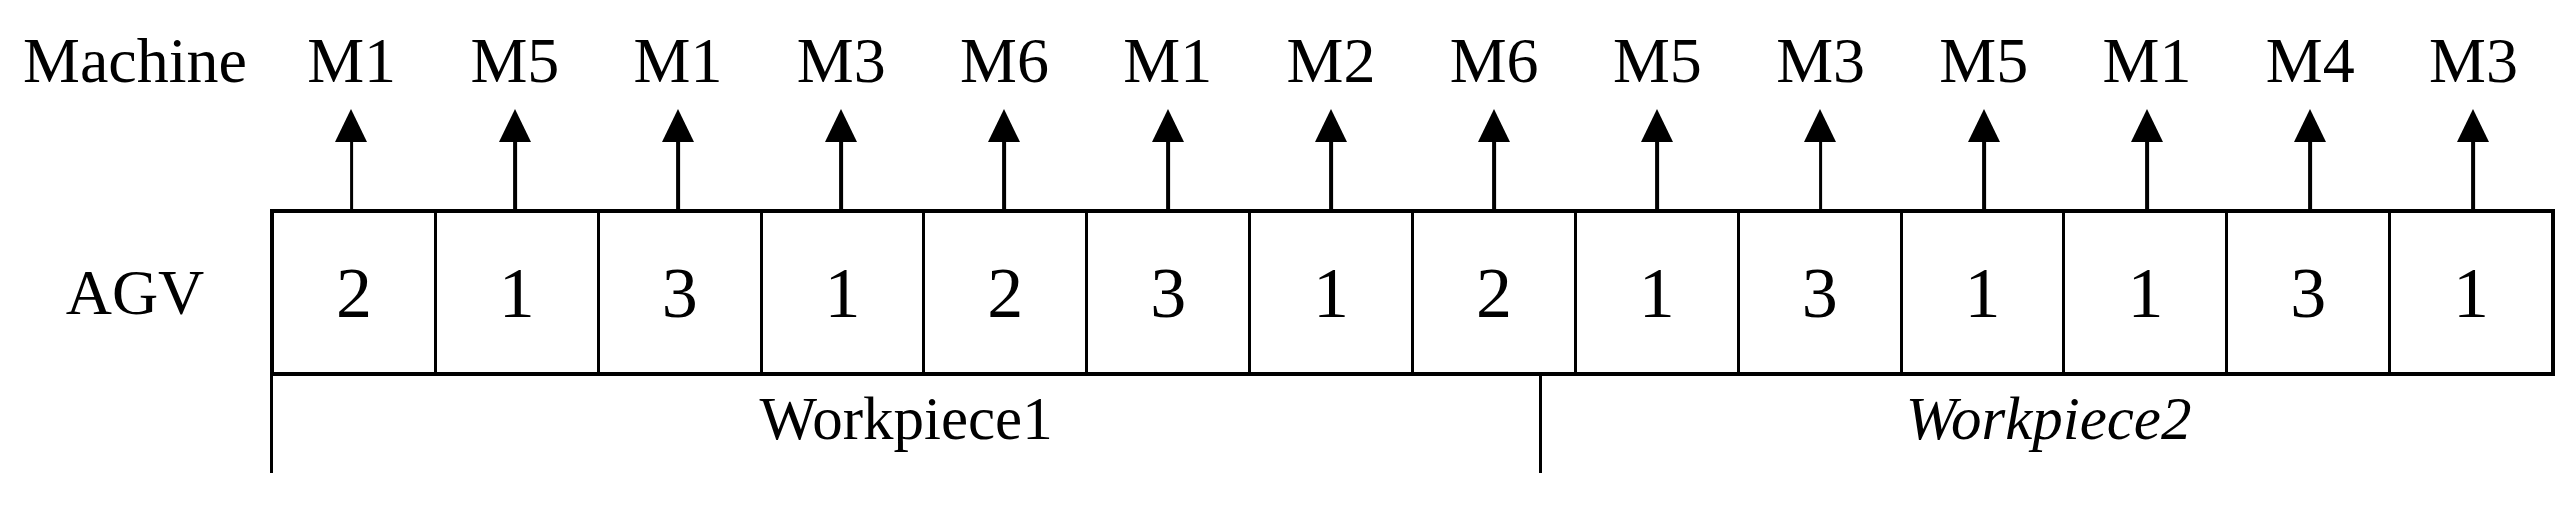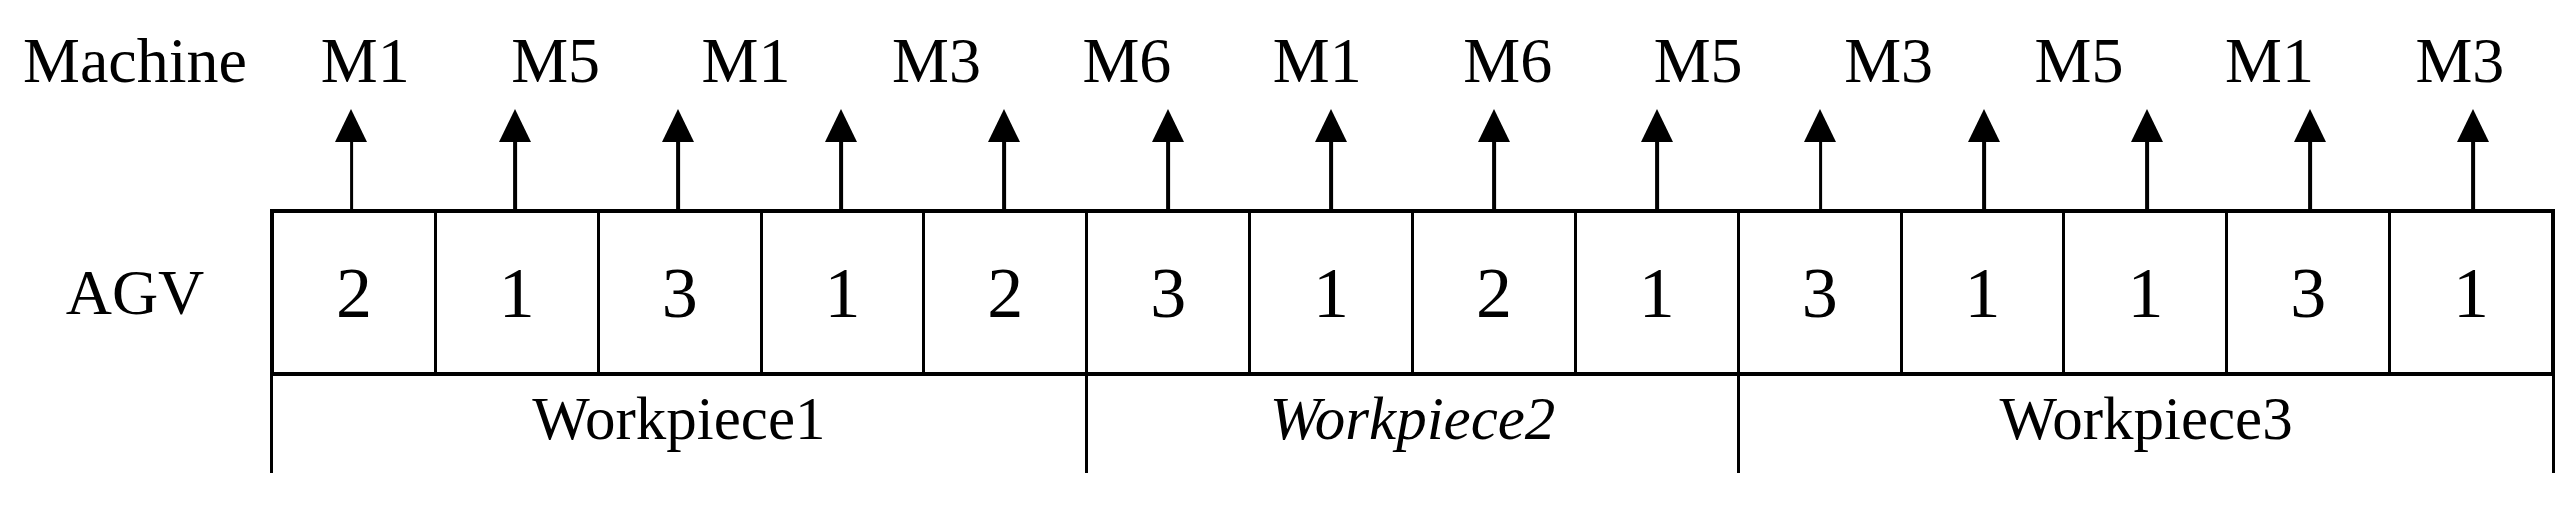--- a/index.html
+++ b/index.html
@@ -148,25 +148,27 @@
   <div class="row-caption machine-caption">Machine</div>
   <div class="row-caption agv-caption">AGV</div>
 
   <div class="machine-labels">
     <div class="mslot">M1</div>
     <div class="mslot">M5</div>
     <div class="mslot">M1</div>
     <div class="mslot">M3</div>
     <div class="mslot">M6</div>
     <div class="mslot">M1</div>
+    <div class="mslot">M2</div>
     <div class="mslot">M6</div>
     <div class="mslot">M5</div>
     <div class="mslot">M3</div>
     <div class="mslot">M5</div>
     <div class="mslot">M1</div>
+    <div class="mslot">M4</div>
     <div class="mslot">M3</div>
   </div>
 
   <div class="arrows-row">
     <div class="aslot">
         <div class="arrow">
           <div class="head"></div>
           <div class="stem"></div>
         </div>
       </div>
@@ -267,19 +269,16 @@
     <div class="cell">1</div>
   </div>
 
   <div class="bracket-row">
     <div class="group">
       <span>Workpiece1</span>
     </div>
     <div class="group">
       <span>Workpiece2</span>
     </div>
-    <div class="group">
-      <span>Workpiece3</span>
-    </div>
   </div>
 
 </div>
 
 
 </body></html>

